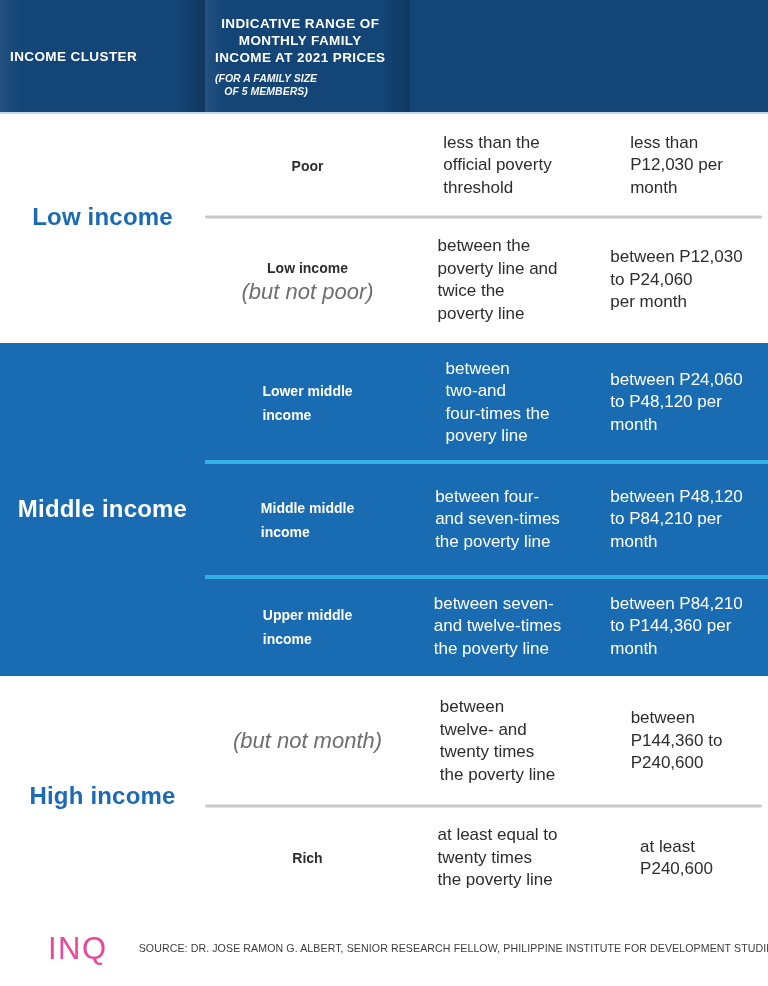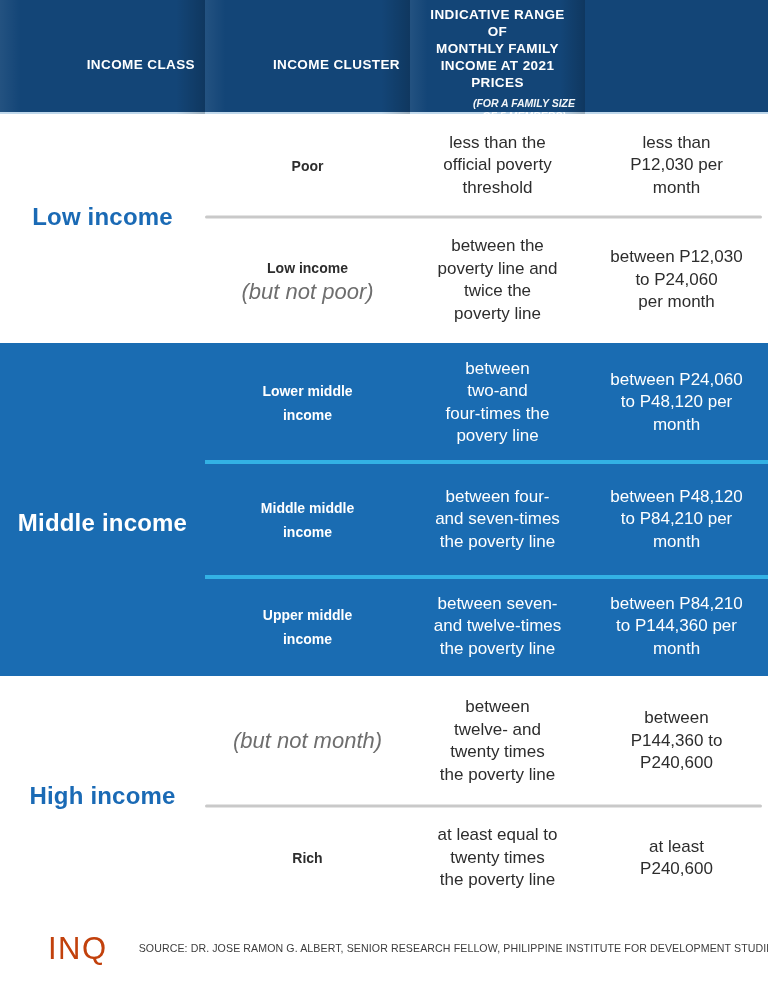--- a/index.html
+++ b/index.html
@@ -10,21 +10,21 @@
   }
   .pre { white-space:pre-line; }
 
   
   .header {
     display:grid; grid-template-columns:205px 205px 175px 183px;
     height:114px; background:#134577;
     border-bottom:2px solid #bed7eb;
   }
   .hcell {
-    display:flex; flex-direction:column; align-items:flex-end; justify-content:center;
+    display:flex; flex-direction:column; align-items:flex-start; justify-content:center;
     text-align:center; color:#ffffff; padding:6px 10px;
     background:linear-gradient(90deg, rgba(255,255,255,0.07) 0%, rgba(255,255,255,0) 10%, rgba(0,0,0,0) 86%, rgba(0,0,0,0.20) 100%);
   }
   .hlabel { font-weight:bold; font-size:13.5px; letter-spacing:0.4px; line-height:17px; }
   .hsub { font-weight:bold; font-style:italic; font-size:10.5px; line-height:13px; margin-top:6px; opacity:0.95; }
 
   
   .band { position:relative; width:768px; }
   .band.light { background:#ffffff; }
   .band.blue  { background:#1a6cb2; }
@@ -33,21 +33,21 @@
     position:absolute; left:0; width:205px; text-align:center;
     transform:translateY(-50%);
     font-weight:bold; font-size:24px; letter-spacing:0.2px;
   }
   .light .class-label { color:#1a6ab5; }
   .blue  .class-label { color:#ffffff; }
 
   .row { display:grid; grid-template-columns:205px 205px 175px 183px; }
   .cell {
     display:flex; flex-direction:column; align-items:center; justify-content:center;
-    text-align:center; padding:4px 8px;
+    padding:4px 8px;
   }
   .light .cell { color:#2d2d2d; }
   .blue  .cell { color:#ffffff; }
 
   .cluster-name { font-weight:bold; font-size:14px; line-height:24px; }
   .cluster-note { font-style:italic; font-size:22px; line-height:24px; }
   .light .cluster-note { color:#6e6e6e; }
   .cluster-note:empty { display:none; }
 
   .def, .range { font-size:17px; line-height:22.5px; }
@@ -57,35 +57,32 @@
   }
   .divider.gray { right:6px;  height:3px; background:#c9c9c9; border-radius:2px; }
   .divider.cyan { right:0;    height:4px; background:#33b1e4; }
 
   
   .footer {
     height:76px; display:flex; align-items:center; padding-left:48px;
     background:#ffffff;
   }
   .inq-logo {
-    color:#c2410c; font-size:31px; font-weight:normal; letter-spacing:1.5px;
+    color:#ec4899; font-size:31px; font-weight:normal; letter-spacing:1.5px;
     line-height:31px;
   }
   .footer-sep { width:1px; height:30px; background:#9a9a9a; margin:0 15px 0 16px; }
   .source { font-size:10.6px; color:#3c3c3c; letter-spacing:0.1px; white-space:nowrap; }
 </style>
 </head>
 <body>
 
 <div class="page">
 
   <div class="header">
-    <div class="hcell">
-      <span class="hlabel pre">INCOME CLASS</span>
-    </div>
     <div class="hcell">
       <span class="hlabel pre">INCOME CLUSTER</span>
     </div>
     <div class="hcell">
       <span class="hlabel pre">INDICATIVE RANGE OF
 MONTHLY FAMILY
 INCOME AT 2021 PRICES</span>
       <span class="hsub pre">(FOR A FAMILY SIZE
 OF 5 MEMBERS)</span>
     </div>
@@ -120,21 +117,21 @@
 poverty line and
 twice the
 poverty line</div>
       <div class="cell range pre">between P12,030
 to P24,060
 per month</div>
     </div>
   </div>
 
   <div class="band blue" style="height:333px">
-    <div class="class-label" style="top:180px">Middle income</div>
+    <div class="class-label" style="top:166px">Middle income</div>
 
     <div class="row" style="height:119px">
       <div class="cell"></div>
       <div class="cell">
         <span class="cluster-name pre">Lower middle
 income</span>
       </div>
       <div class="cell def pre">between
 two-and
 four-times the

